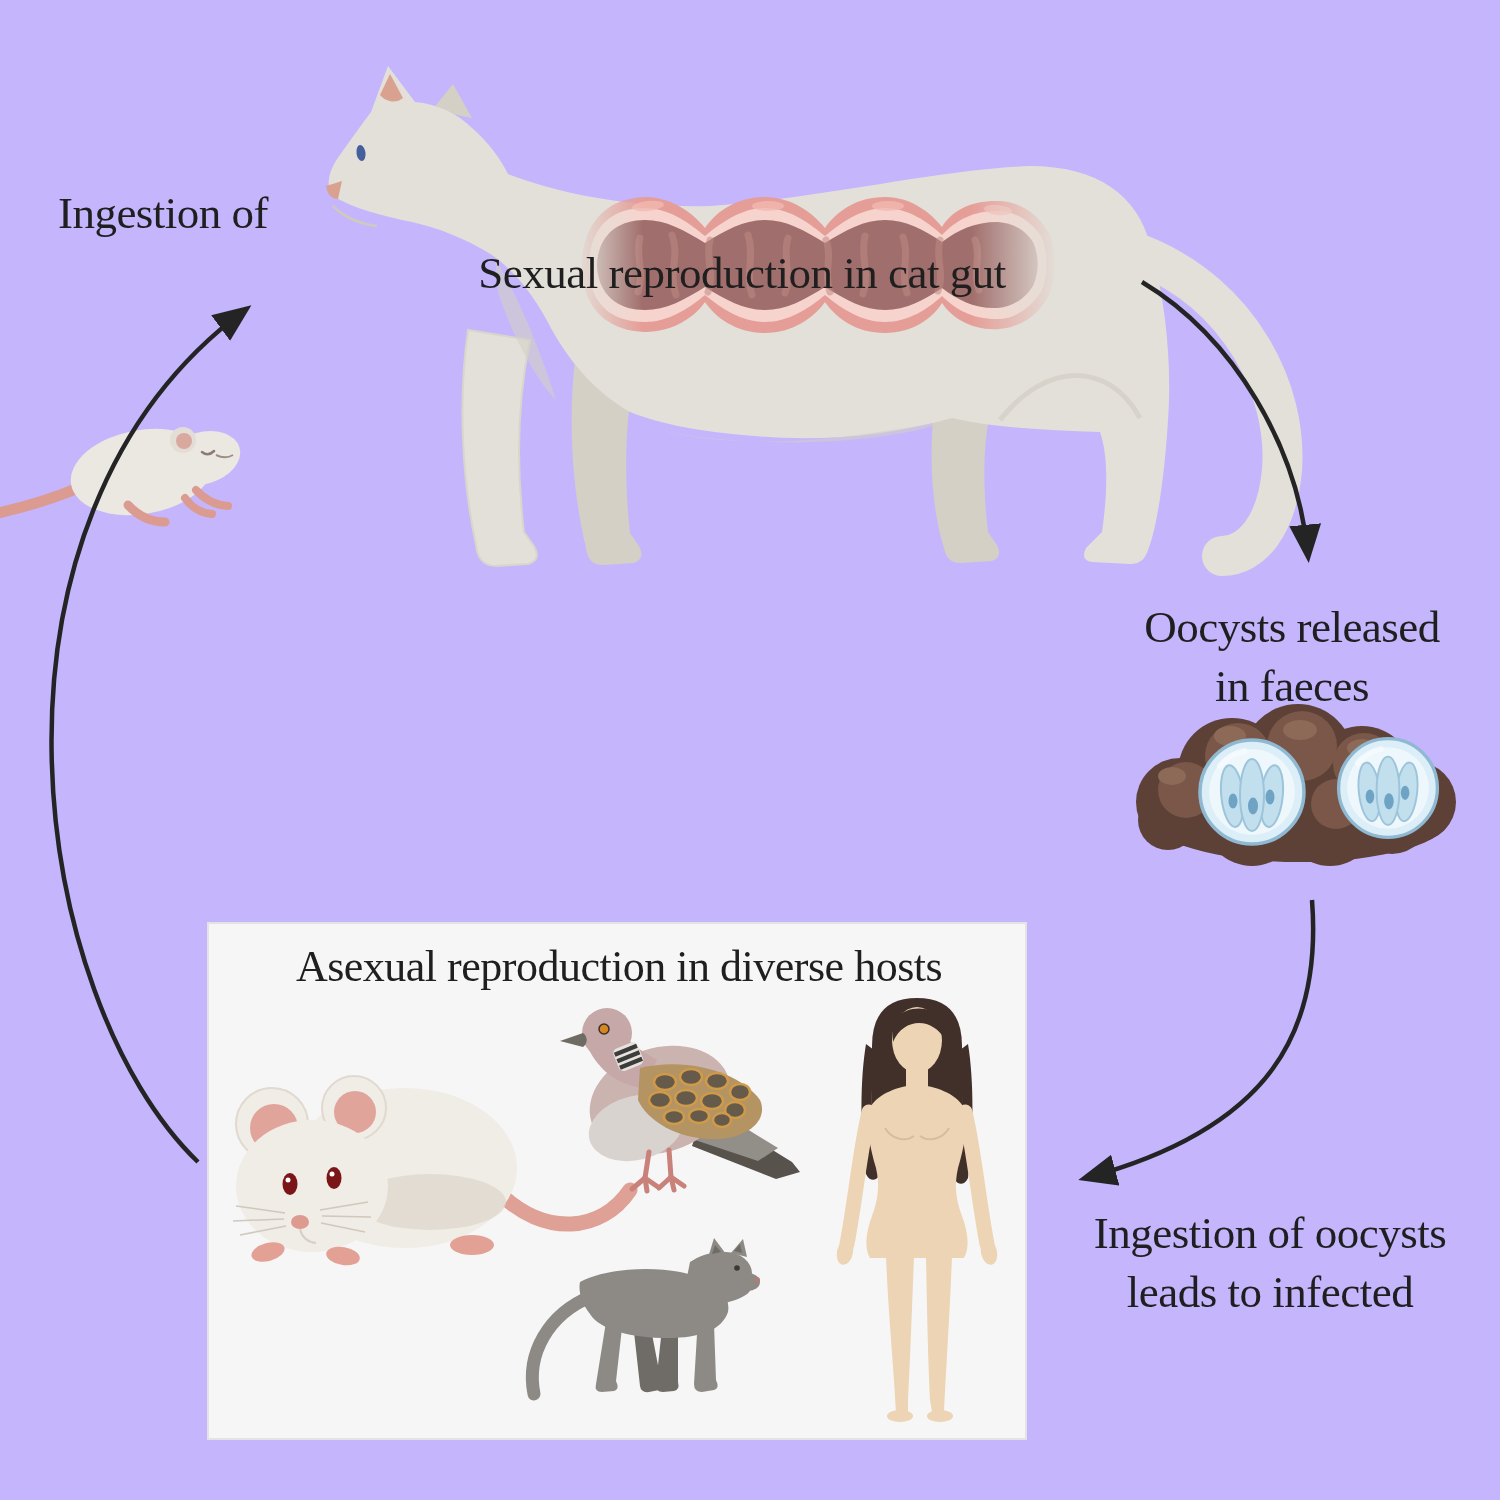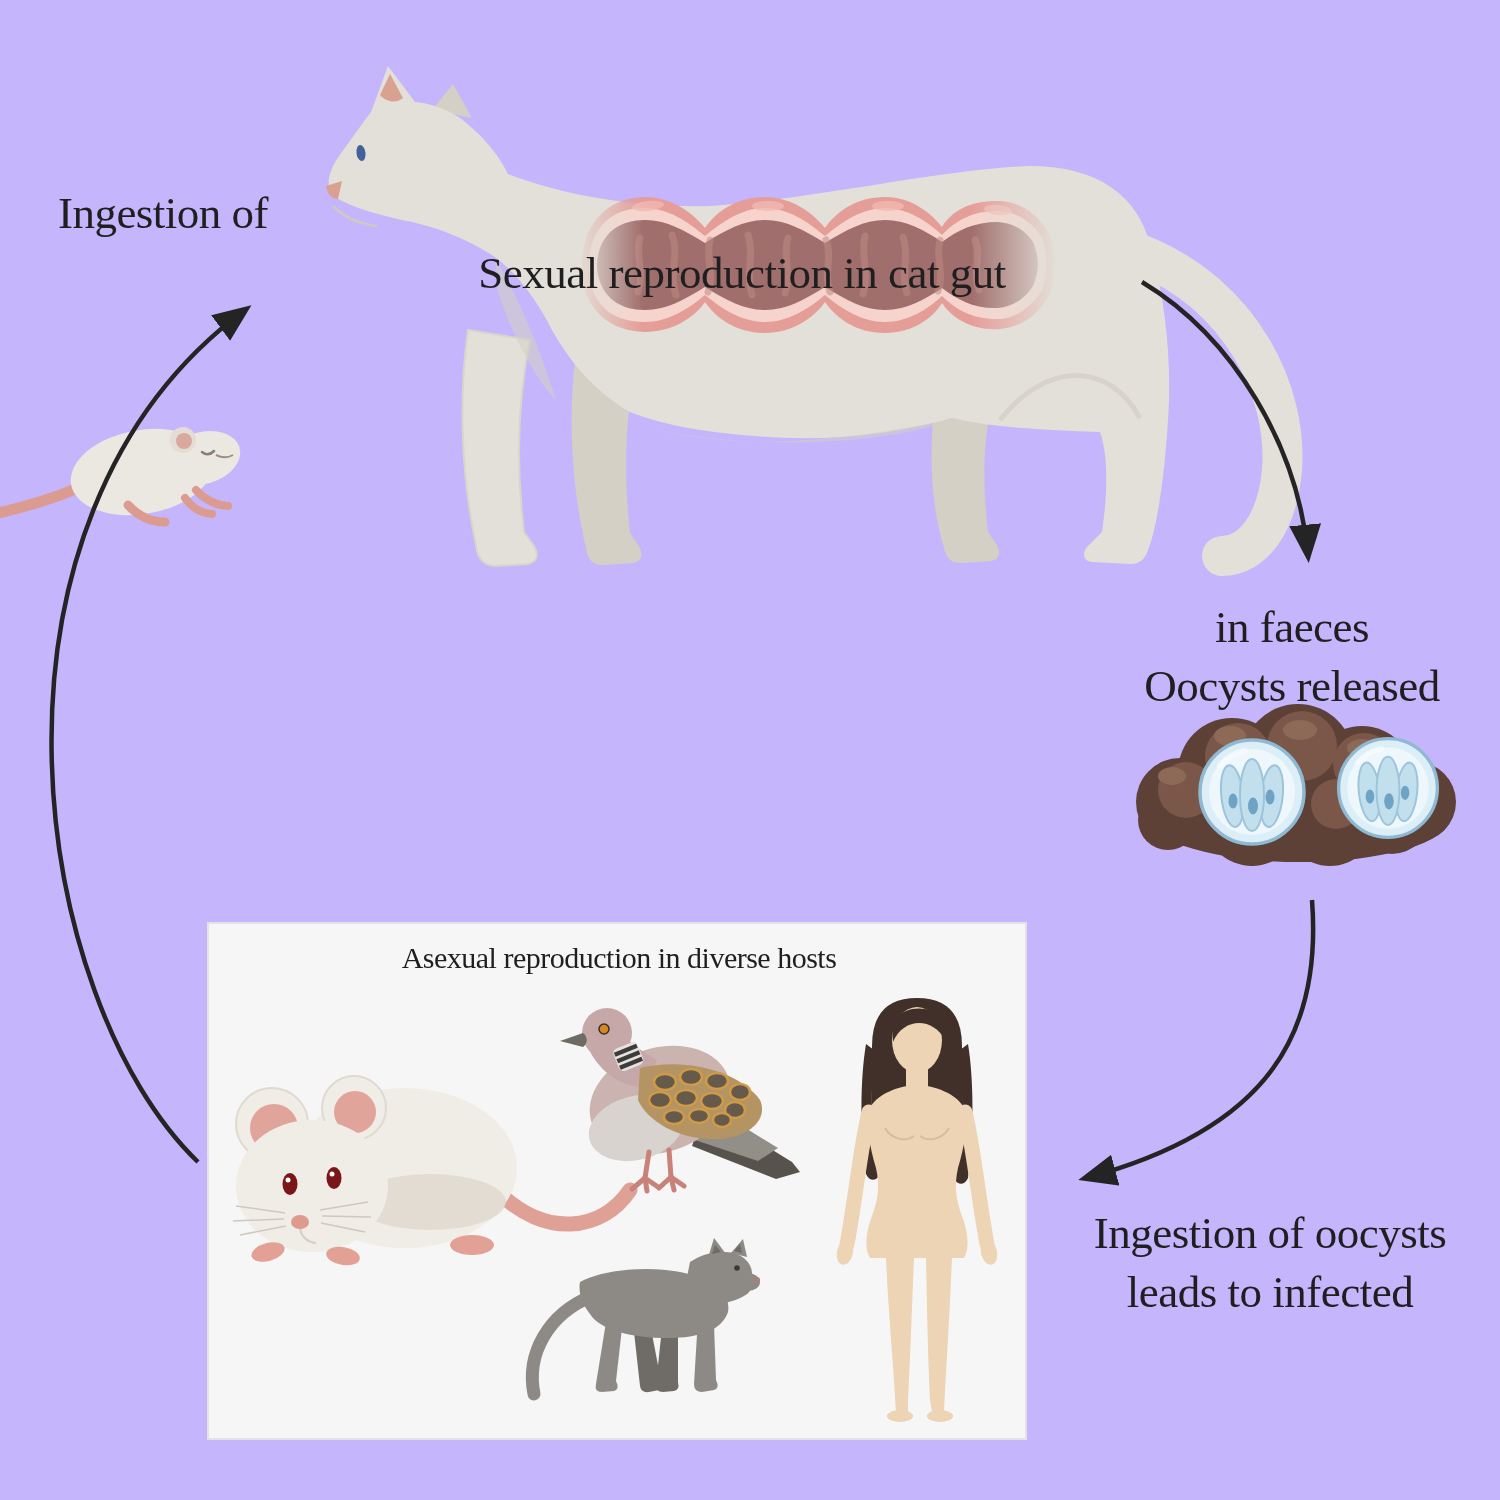--- a/index.html
+++ b/index.html
@@ -11,21 +11,21 @@
   .hosts-box{
     position:absolute;left:207px;top:922px;width:820px;height:518px;
     background:#f7f6f6;border:2px solid #e4e2e2;box-sizing:border-box;z-index:1;
   }
   svg.scene{z-index:2;pointer-events:none;}
   .lbl{
     position:absolute;z-index:10;color:#1f1f1f;font-size:45px;line-height:1.3;
     text-align:center;transform:translateX(-50%);white-space:nowrap;letter-spacing:-0.5px;
   }
   .lbl div{white-space:nowrap;}
-  .box-title{font-size:30px;}
+  .box-title{font-size:44px;}
 </style>
 </head>
 <body>
 
 <div class="canvas">
 
   <div class="hosts-box"></div>
 
   <svg class="scene" viewBox="0 0 1500 1500">
     <defs>
@@ -286,22 +286,22 @@
 
   <div class="lbl" style="left:163px;top:184px;">
     <div>Ingestion of</div>
   </div>
 
   <div class="lbl" style="left:742px;top:236px;margin-top:8px;">
     <div>Sexual reproduction in cat gut</div>
   </div>
 
   <div class="lbl" style="left:1292px;top:598px;">
+    <div>Oocysts released</div>
     <div>in faeces</div>
-    <div>Oocysts released</div>
   </div>
 
   <div class="lbl box-title" style="left:619px;top:938px;">
     <div>Asexual reproduction in diverse hosts</div>
   </div>
 
   <div class="lbl" style="left:1270px;top:1204px;">
     <div>Ingestion of oocysts</div>
     <div>leads to infected</div>
   </div>

